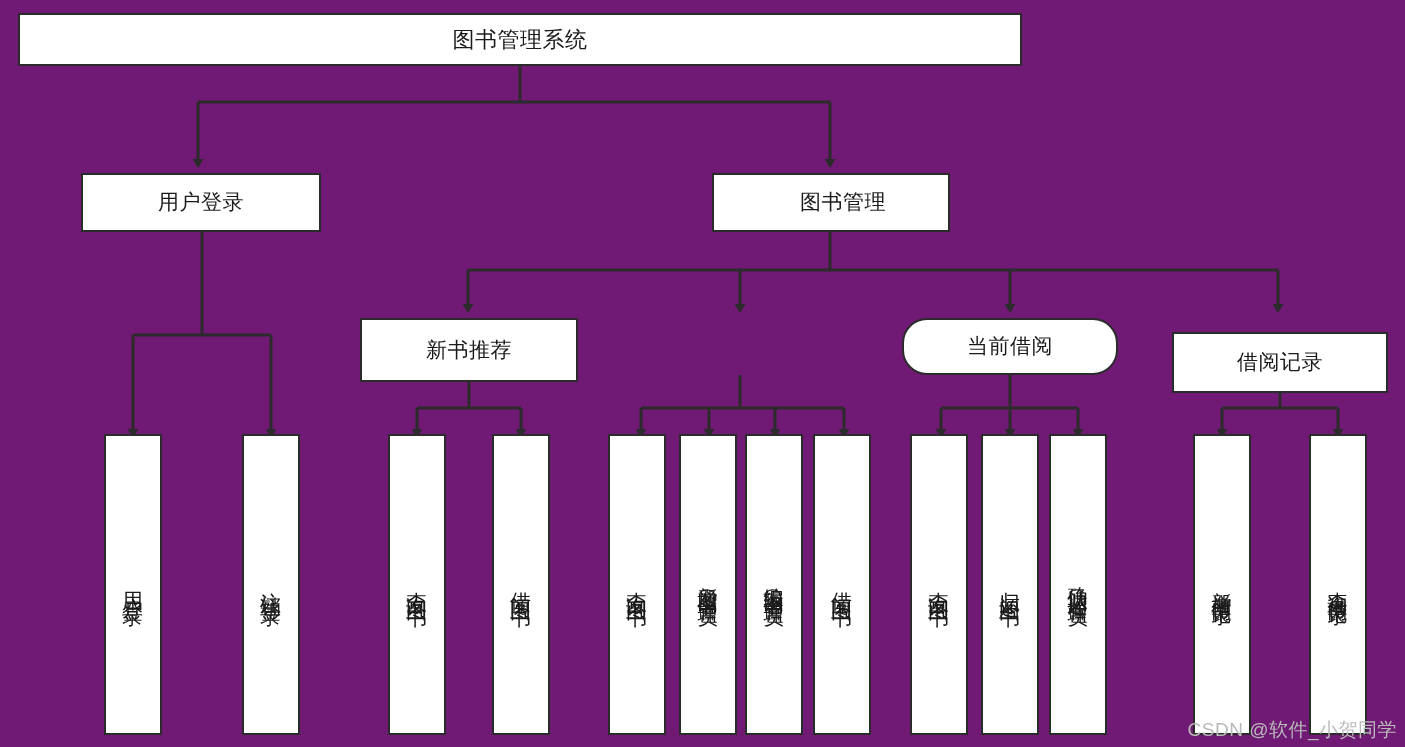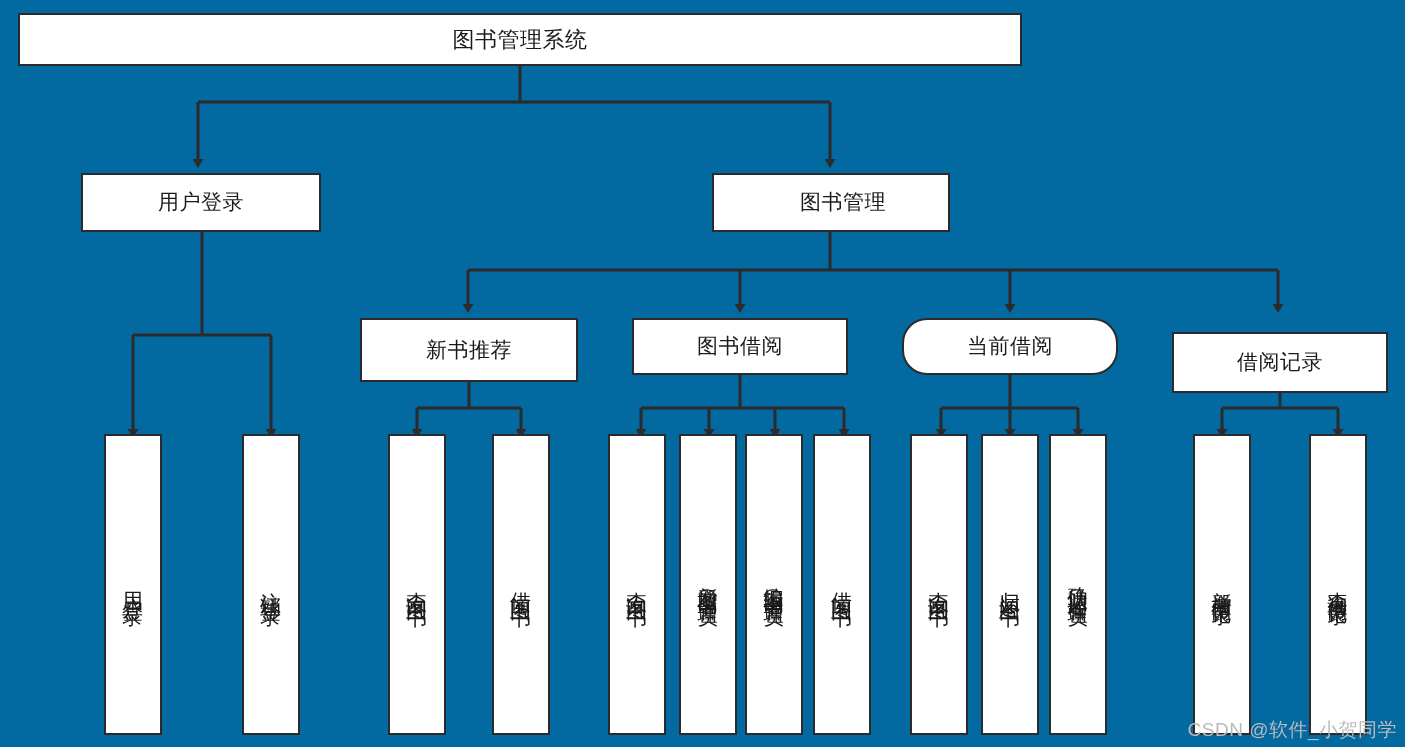--- a/index.html
+++ b/index.html
@@ -7,21 +7,21 @@
     padding: 0;
     background: #ffffff;
   }
   body {
     font-family: "Liberation Sans", "DejaVu Sans", sans-serif;
   }
   #canvas {
     position: relative;
     width: 1405px;
     height: 747px;
-    background: #0369a1;
+    background: #701a75;
     overflow: hidden;
   }
   svg#wires {
     position: absolute;
     left: 0;
     top: 0;
     width: 1405px;
     height: 747px;
     pointer-events: none;
   }
@@ -134,23 +134,20 @@
   <div class="node horiz" style="left:81px; top:173px; width:240px; height:59px;">
     <span class="label">用户登录</span>
   </div>
   <div class="node horiz" style="left:712px; top:173px; width:238px; height:59px;padding-left:24px;">
     <span class="label">图书管理</span>
   </div>
 
   <div class="node horiz" style="left:360px; top:318px; width:218px; height:64px;">
     <span class="label">新书推荐</span>
   </div>
-  <div class="node horiz" style="left:632px; top:318px; width:216px; height:57px;">
-    <span class="label">图书借阅</span>
-  </div>
   <div class="node horiz" style="left:902px; top:318px; width:216px; height:57px;border-radius:25px;">
     <span class="label">当前借阅</span>
   </div>
   <div class="node horiz" style="left:1172px; top:318px; width:216px; height:61px;margin-top:14px;">
     <span class="label">借阅记录</span>
   </div>
 
   <div class="node vert" style="left:104px; top:434px; width:58px; height:301px;">
     <span class="label">用户登录</span>
   </div>

